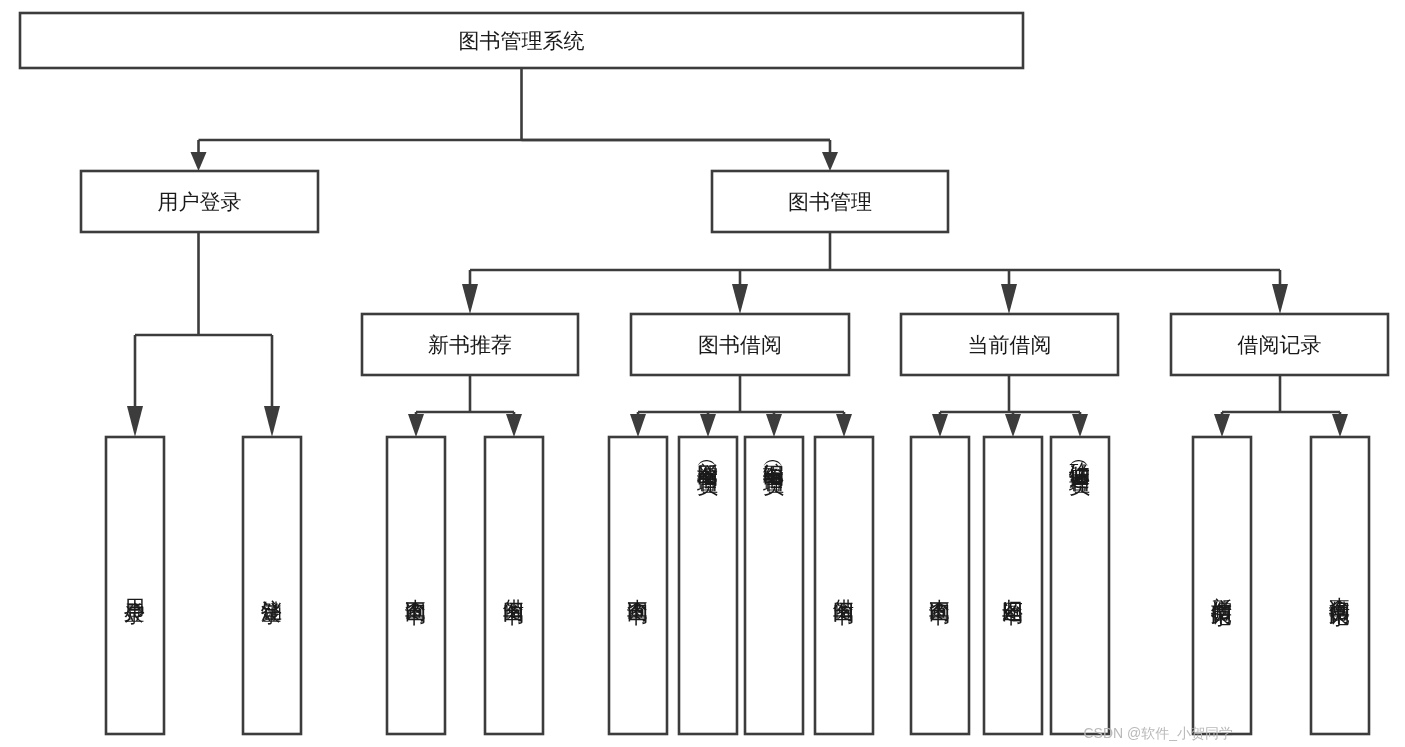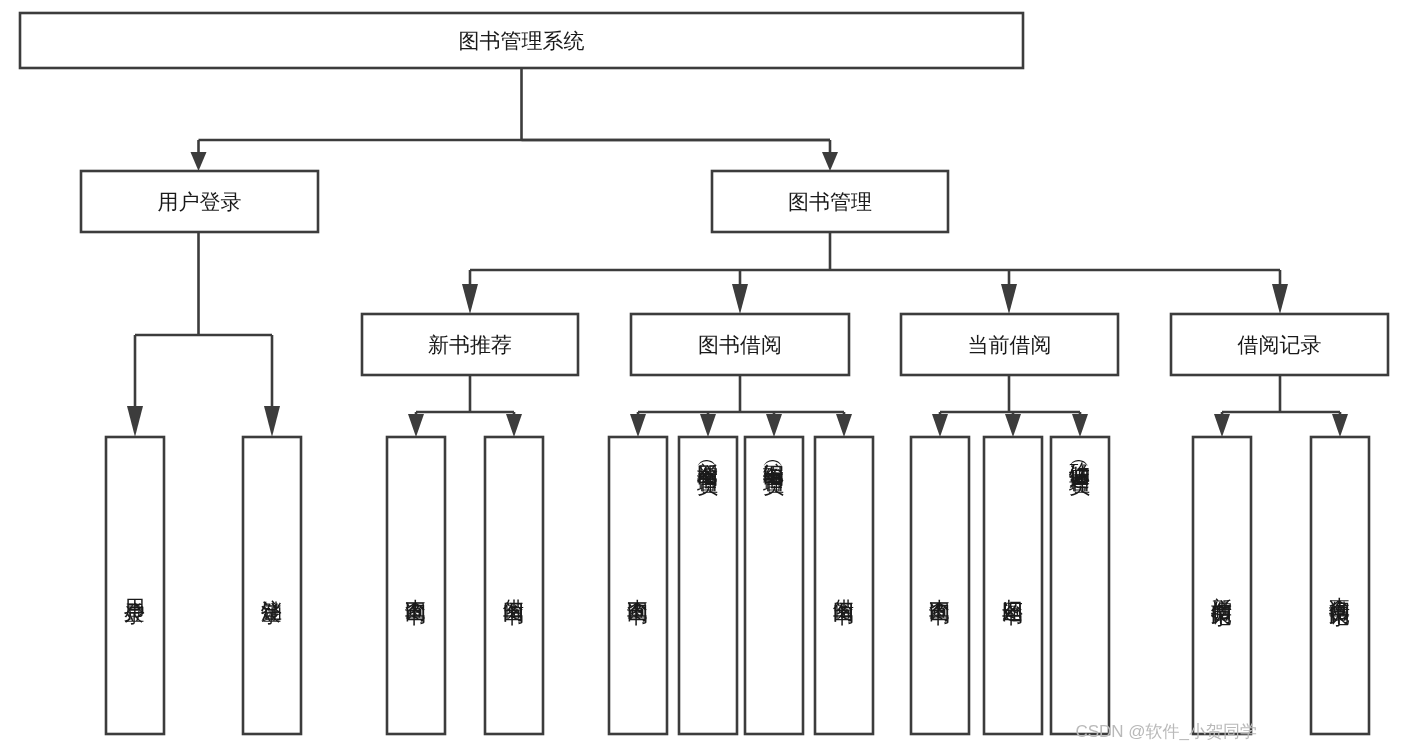--- a/index.html
+++ b/index.html
@@ -11,21 +11,20 @@
     width: 1405px;
     height: 747px;
     font-family: "Liberation Sans", "DejaVu Sans", sans-serif;
     overflow: hidden;
   }
   #diagram-root {
     position: relative;
     width: 1241px;
     height: 747px;
     background: #ffffff;
-    padding-left: 24px;
   }
   svg.diagram-svg {
     position: absolute;
     left: 0;
     top: 0;
     width: 1405px;
     height: 747px;
   }
   .node-box {
     fill: #ffffff;
@@ -66,21 +65,21 @@
     justify-content: center;
     pointer-events: none;
   }
   .leaf-label-wrap.align-center { align-items: center; }
   .leaf-label-wrap.align-start  { align-items: flex-start; }
   .watermark {
     position: absolute;
     right: 8px;
     bottom: 4px;
     font-family: "Liberation Sans", "DejaVu Sans", sans-serif;
-    font-size: 17px;
+    font-size: 14px;
     color: #b9b9b9;
     white-space: nowrap;
     user-select: none;
   }
 </style>
 </head>
 <body>
 
 <div id="diagram-root">
 

